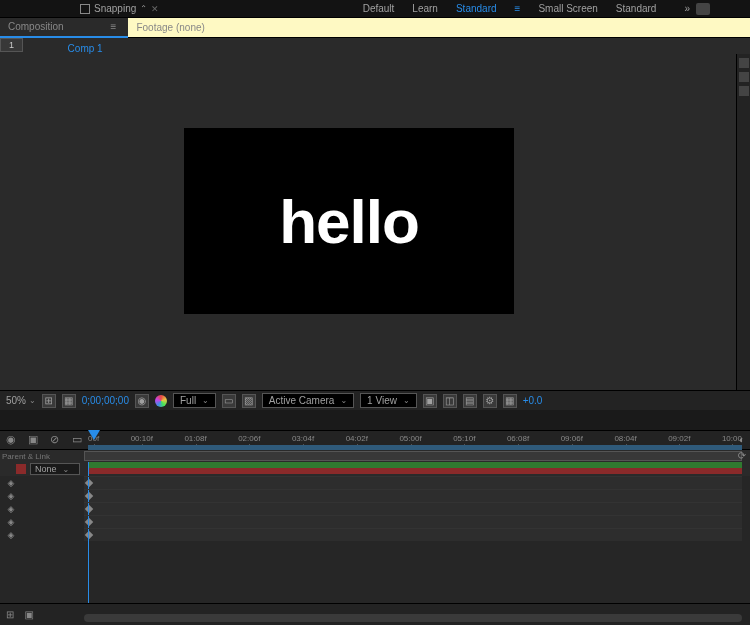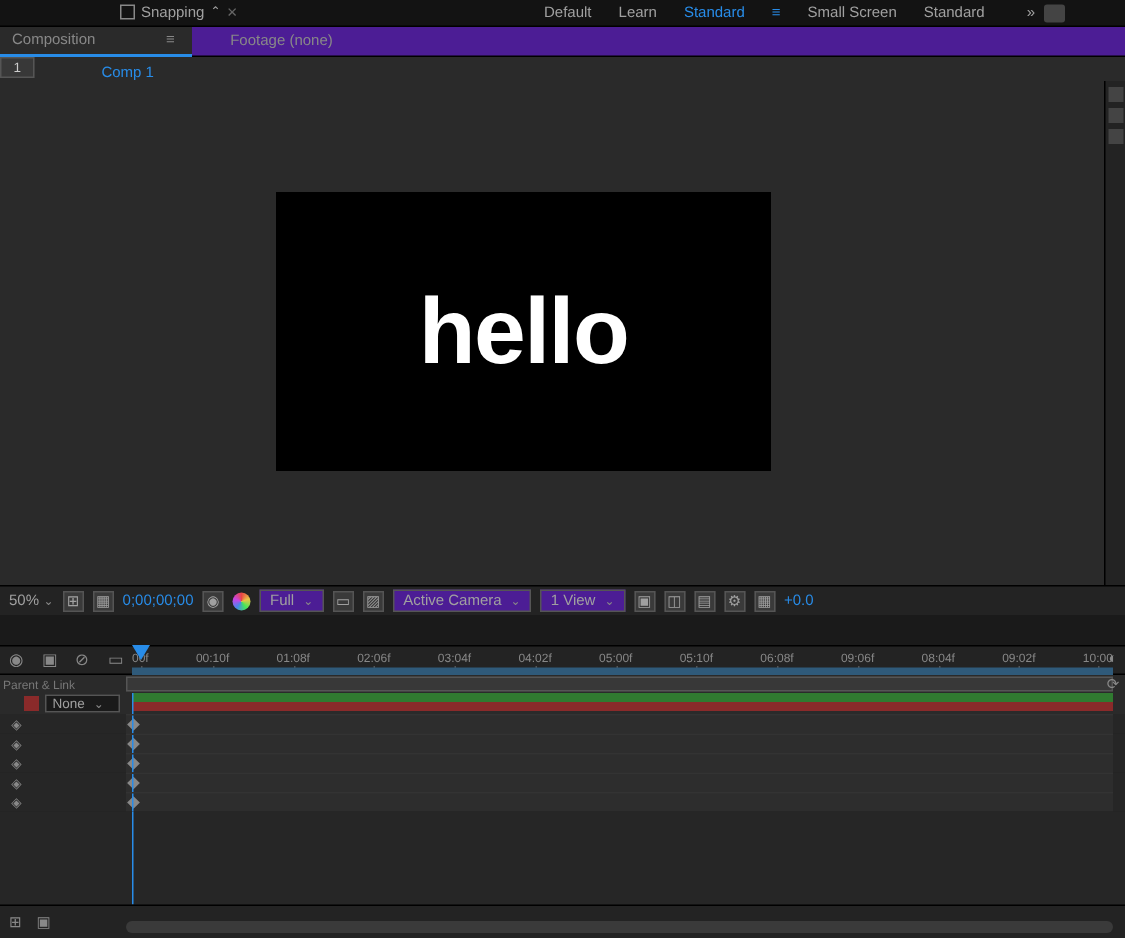--- a/index.html
+++ b/index.html
@@ -1,50 +1,50 @@
 <!DOCTYPE html>
 <html><head>
 <meta charset="utf-8">
 <style>
 * { margin: 0; padding: 0; box-sizing: border-box; font-family: 'Segoe UI', Arial, sans-serif; }
 body { background: #1e1e1e; color: #a0a0a0; font-size: 10px; width: 750px; height: 625px; overflow: hidden; position: relative; }
 
 
 .workspace-bar { height: 18px; background: #131313; display: flex; align-items: center; border-bottom: 1px solid #000; }
-.workspace-left { display: flex; gap: 4px; padding-left: 80px; }
+.workspace-left { display: flex; align-items: center; gap: 4px; padding-left: 80px; }
 .snapping-check { width: 10px; height: 10px; border: 1px solid #888; display: inline-block; }
 .workspace-right { margin-left: auto; display: flex; gap: 18px; padding-right: 40px; font-size: 10px; }
 .workspace-right span { cursor: pointer; }
 .workspace-right .active { color: #288ce8; }
 .ws-icons { display: flex; gap: 6px; margin-left: 10px; }
 .ws-icon { width: 14px; height: 12px; background: #444; border-radius: 2px; }
 
 
-.panel-tabs { height: 20px; background: #4c1d95; display: flex; align-items: center; border-bottom: 1px solid #000; gap: 17px; }
+.panel-tabs { height: 20px; background: #fef9c3; display: flex; align-items: center; border-bottom: 1px solid #000; }
 .tab { padding: 0 8px; height: 20px; display: flex; align-items: center; gap: 4px; font-size: 10px; color: #888; }
 .tab.active { background: #2a2a2a; border-bottom: 2px solid #288ce8; }
 .tab-link { color: #288ce8; margin-top: 44px; }
 .tab-menu { color: #888; font-size: 10px; padding: 0 4px; }
 
 
 .comp-tab-row { height: 16px; background: #2a2a2a; display: flex; }
 .comp-tab { background: #383838; padding: 0 8px; height: 14px; display: flex; align-items: center; font-size: 9px; color: #ccc; border: 1px solid #555; }
 
 
 .viewer-area { height: 336px; background: #2a2a2a; position: relative; }
 .rpanel { position: absolute; right: 0; top: 0; width: 14px; height: 100%; background: #232323; border-left: 1px solid #000; }
 .rpanel-item { width: 10px; height: 10px; margin: 4px auto; background: #444; }
 .canvas-wrap { position: absolute; left: 184px; top: 74px; width: 330px; height: 186px; background: #000; display: flex; align-items: center; justify-content: center; }
 .canvas-text { color: #fff; font-size: 62px; font-weight: 700; letter-spacing: -1px; }
 
 
 .viewer-footer { height: 20px; background: #232323; border-top: 1px solid #000; display: flex; align-items: center; padding: 0 6px; gap: 6px; font-size: 10px; }
 .vf-item { display: flex; align-items: center; gap: 3px; }
 .vf-btn { width: 14px; height: 14px; background: #3a3a3a; border: 1px solid #555; display: flex; align-items: center; justify-content: center; }
-.vf-sel { background: #4c1d95; border: 1px solid #555; padding: 1px 6px; display: flex; align-items: center; gap: 6px; font-size: 10px; }
+.vf-sel { background: #000000; border: 1px solid #555; padding: 1px 6px; display: flex; align-items: center; gap: 6px; font-size: 10px; }
 .chev { font-size: 8px; color: #888; }
 .vf-time { color: #288ce8; }
 .vf-plus { color: #288ce8; }
 .swirl { width: 12px; height: 12px; border-radius: 50%; background: conic-gradient(#e84545, #e8c545, #45e858, #4588e8, #c545e8, #e84545); }
 
 
 .gap { height: 20px; background: #1a1a1a; }
 
 
 .tl-header { height: 20px; background: #232323; display: flex; align-items: center; border-top: 1px solid #000; border-bottom: 1px solid #000; }

